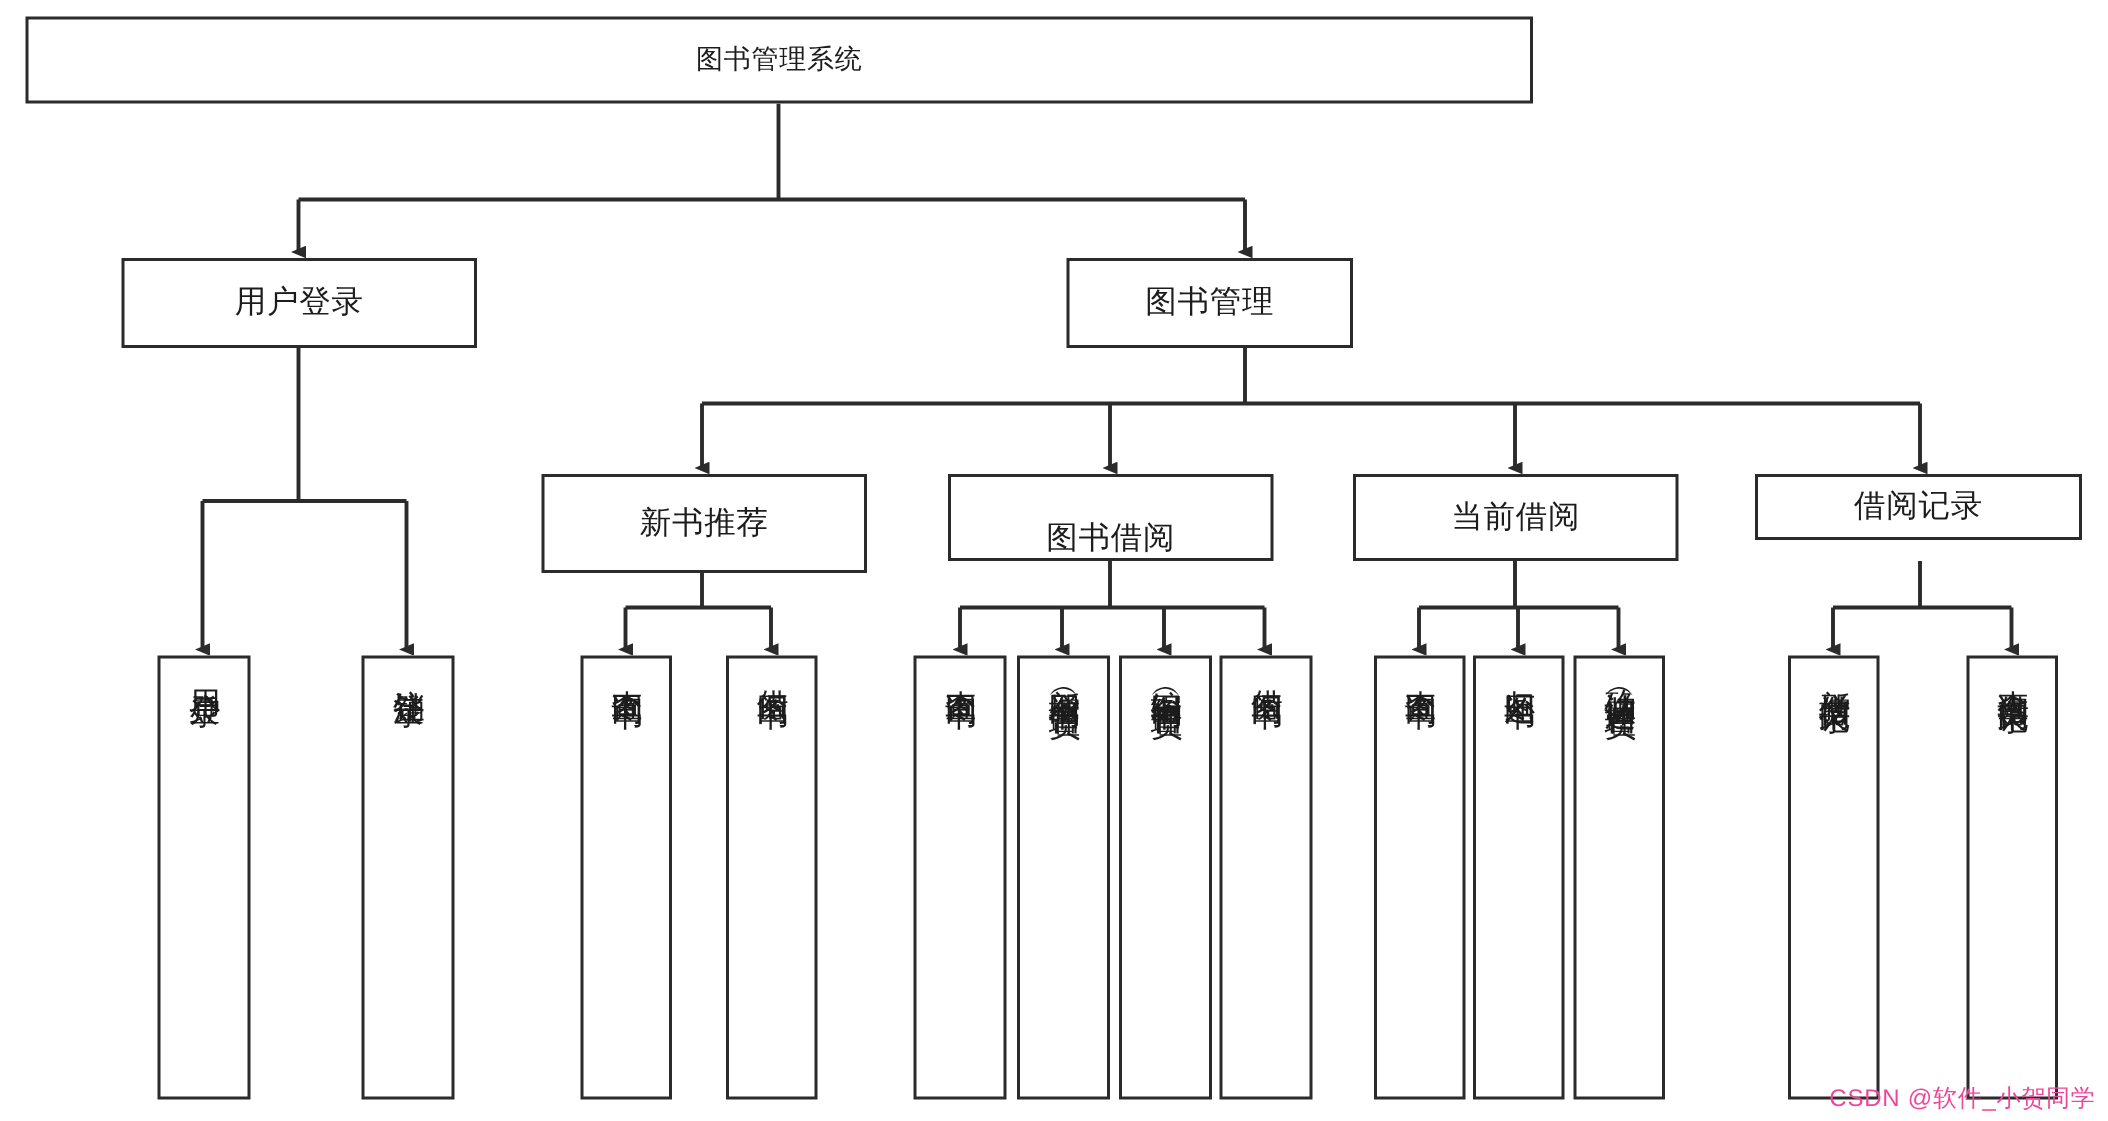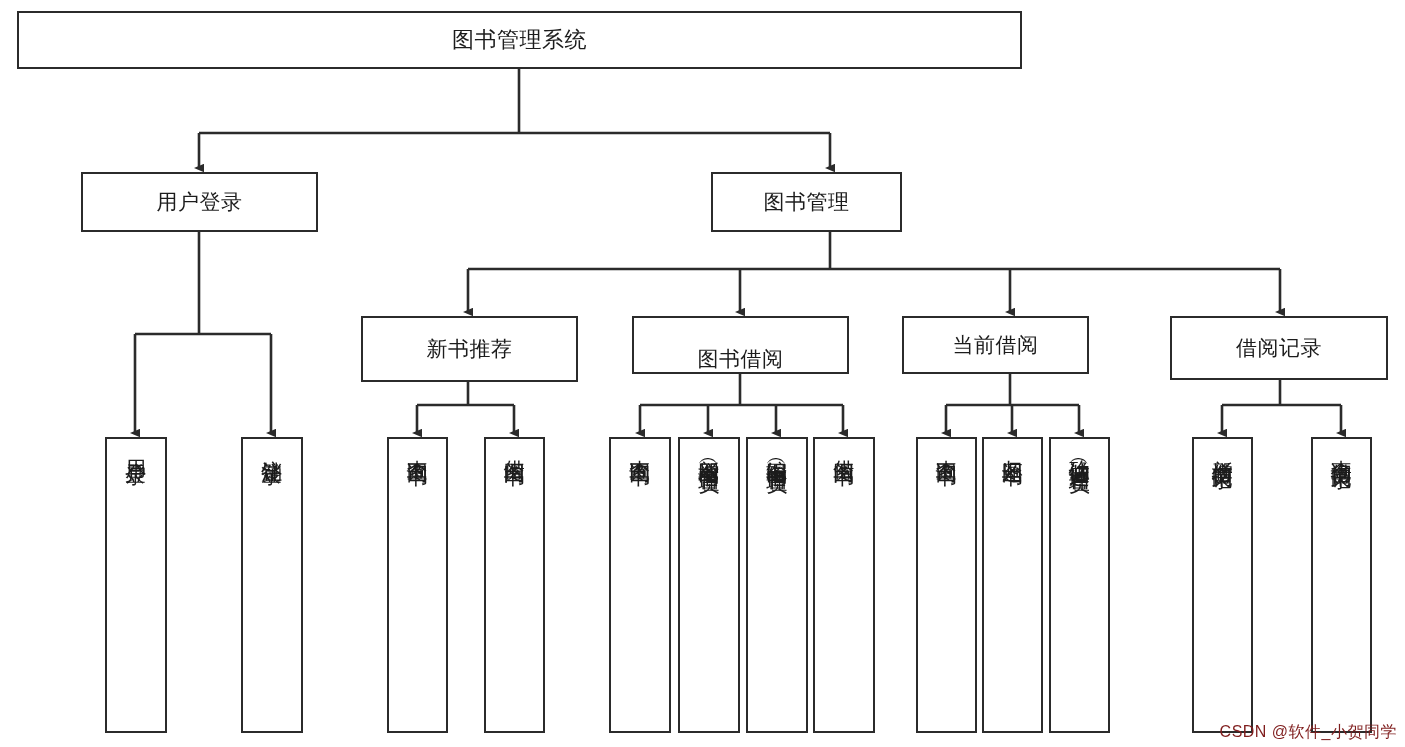--- a/index.html
+++ b/index.html
@@ -40,41 +40,41 @@
     display: block;
     text-align: center;
     line-height: 1.18;
     white-space: nowrap;
   }
   .node.horizontal .node-label {
     font-size: 21px;
     letter-spacing: 0.5px;
   }
   .node.root .node-label {
-    font-size: 22px;
+    font-size: 18px;
     letter-spacing: 0.5px;
   }
   .node.vertical {
     align-items: flex-start;
     padding-top: 4px;
   }
   .node.vertical .node-label {
     writing-mode: vertical-rl;
     text-orientation: upright;
     font-size: 21px;
     line-height: 1.02;
     letter-spacing: 2px;
     white-space: nowrap;
   }
   .watermark {
     position: absolute;
     right: 8px;
     bottom: 4px;
     font-size: 16px;
-    color: #7f1d1d;
+    color: #ec4899;
     z-index: 5;
     white-space: nowrap;
     letter-spacing: 0.5px;
     margin-left: 32px;
   }
 </style>
 </head>
 <body>
 
 <div id="diagram-root">
@@ -139,24 +139,24 @@
   <div class="node horizontal" style="left:711px; top:172px; width:191px; height:60px;">
     <span class="node-label">图书管理</span>
   </div>
 
   <div class="node horizontal" style="left:361px; top:316px; width:217px; height:66px;">
     <span class="node-label">新书推荐</span>
   </div>
   <div class="node horizontal" style="left:632px; top:316px; width:217px; height:58px;align-items:flex-end;">
     <span class="node-label">图书借阅</span>
   </div>
-  <div class="node horizontal" style="left:902px; top:316px; width:187px; height:58px;">
+  <div class="node horizontal" style="left:902px; top:316px; width:217px; height:58px;">
     <span class="node-label">当前借阅</span>
   </div>
-  <div class="node horizontal" style="left:1170px; top:316px; width:218px; height:64px;">
+  <div class="node horizontal" style="left:1170px; top:316px; width:218px; height:44px;">
     <span class="node-label">借阅记录</span>
   </div>
 
   <div class="node vertical" style="left:105px; top:437px; width:62px; height:296px;">
     <span class="node-label">用户登录</span>
   </div>
   <div class="node vertical" style="left:241px; top:437px; width:62px; height:296px;">
     <span class="node-label">注销登录</span>
   </div>
 

